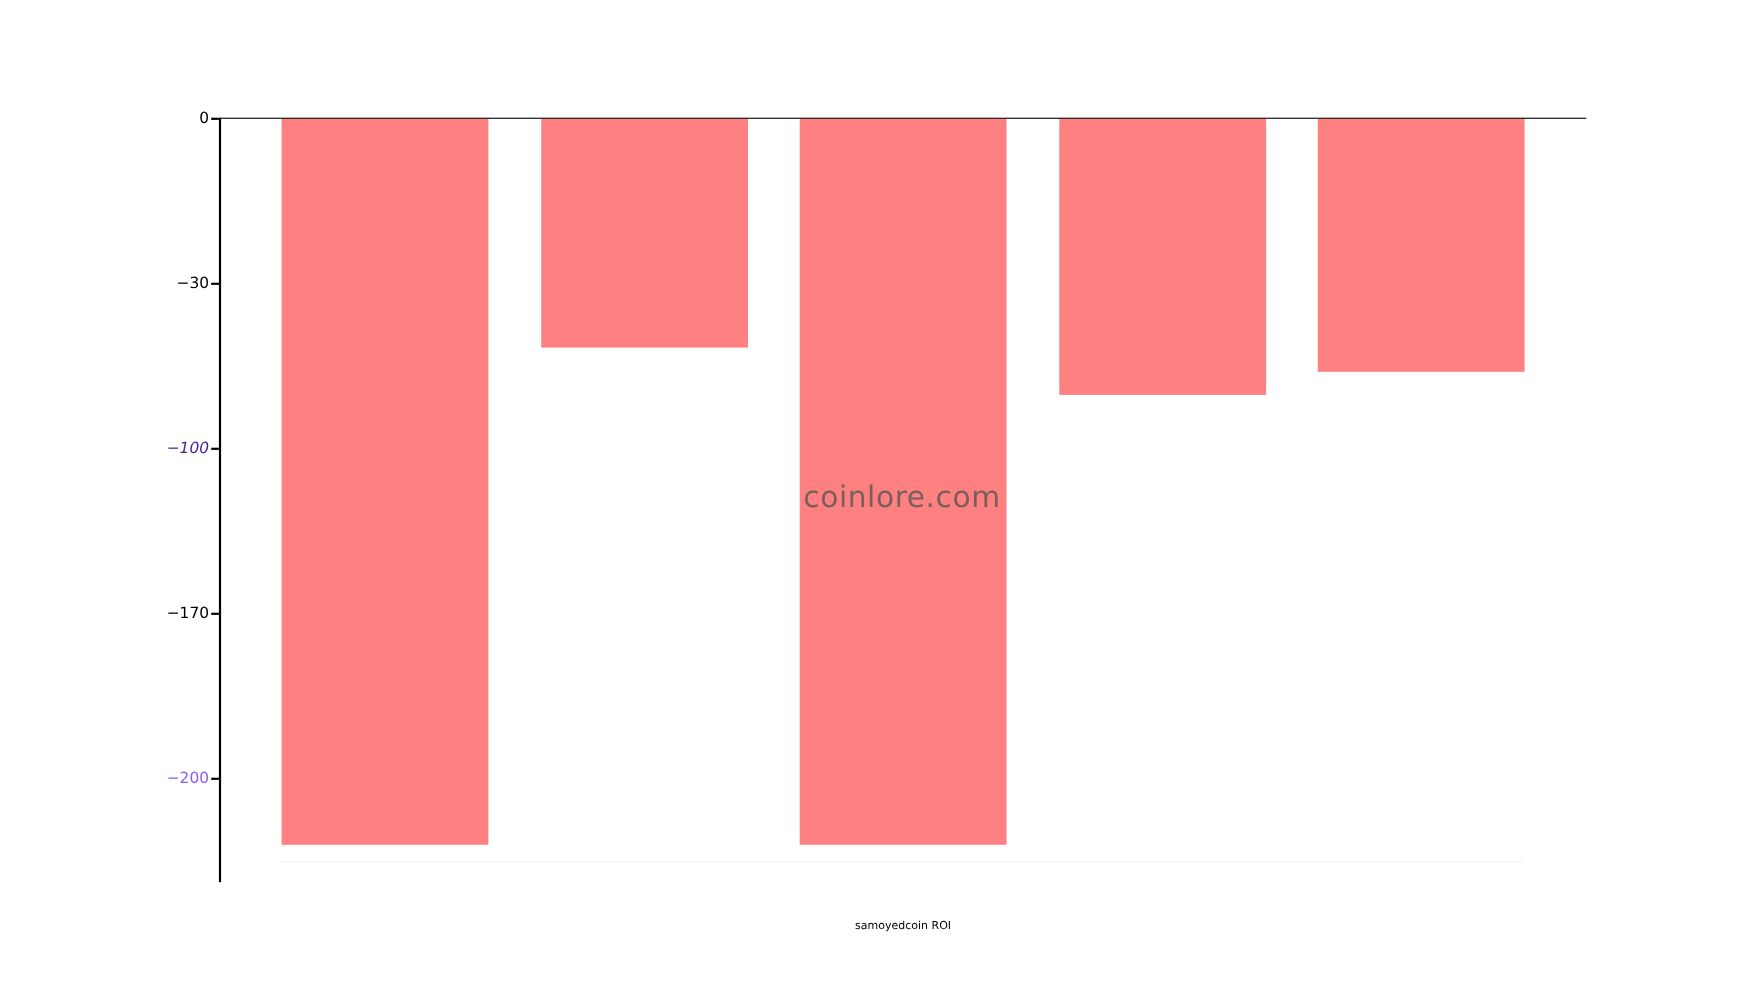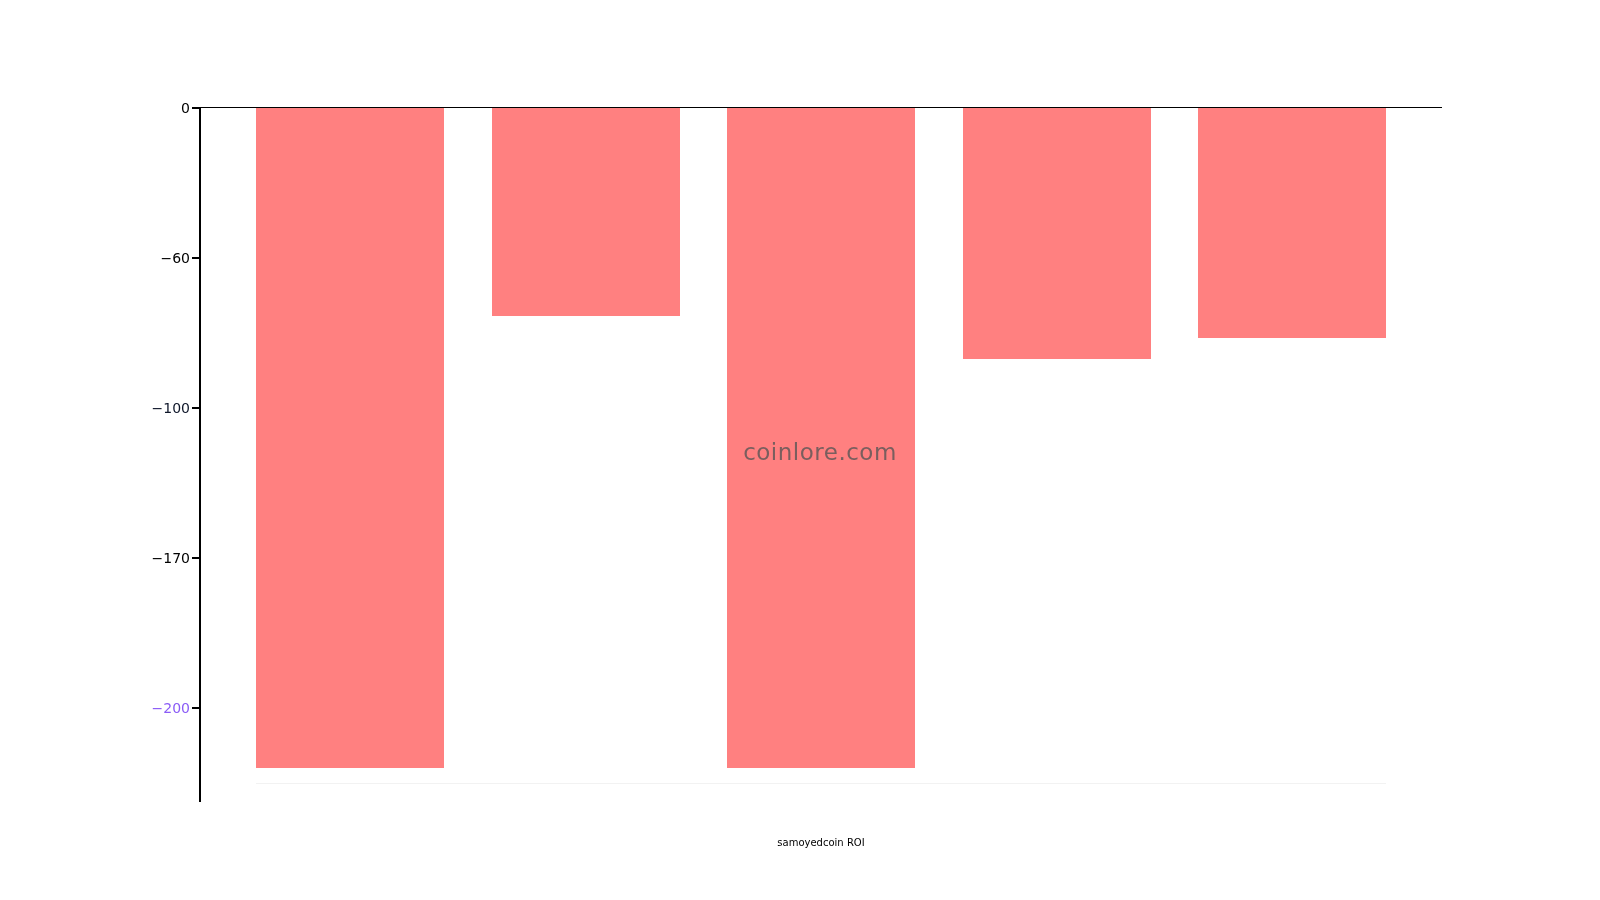--- a/index.html
+++ b/index.html
@@ -45,21 +45,21 @@
     text-align: right;
     font-size: 14px;
     line-height: 18px;
     z-index: 3;
   }
   #watermark {
     position: absolute;
     left: 820px;
     top: 452px;
     transform: translate(-50%, -50%);
-    font-size: 23px;
+    font-size: 27px;
     letter-spacing: 0.5px;
     opacity: 0.78;
     z-index: 4;
     white-space: nowrap;
     text-align: right;
   }
   #xlabel {
     position: absolute;
     left: 821px;
     top: 842px;
@@ -88,23 +88,23 @@
       <div class="bar" style="left: 727px; top: 108px; width: 188px; height: 660px; background: rgb(255, 128, 128);"></div>
       <div class="bar" style="left: 962.5px; top: 108px; width: 188px; height: 251px; background: rgb(255, 128, 128);"></div>
       <div class="bar" style="left: 1198px; top: 108px; width: 188px; height: 230px; background: rgb(255, 128, 128);"></div>
     </div>
   <div id="zero-line" style="left: 200px; top: 107px; width: 1242px; background: rgb(0, 0, 0);"></div>
   <div id="y-spine" style="left: 199px; top: 107px; height: 695px; background: rgb(0, 0, 0);"></div>
   <div id="yticks-layer">
       <div class="ytick-mark" style="left: 192px; top: 107px; background: rgb(0, 0, 0);"></div>
       <div class="ytick-label" style="left: 100px; top: 99px; color: rgb(0, 0, 0);">0</div>
       <div class="ytick-mark" style="left: 192px; top: 257px; background: rgb(0, 0, 0);"></div>
-      <div class="ytick-label" style="left: 100px; top: 249px; color: rgb(0, 0, 0);">−60</div>
+      <div class="ytick-label" style="left: 100px; top: 249px; color: rgb(0, 0, 0);">−30</div>
       <div class="ytick-mark" style="left: 192px; top: 407px; background: rgb(0, 0, 0);"></div>
-      <div class="ytick-label" style="left: 100px; top: 399px; color: #0f172a;">−100</div>
+      <div class="ytick-label" style="left: 100px; top: 399px; color: #4c1d95; font-style: italic;">−100</div>
       <div class="ytick-mark" style="left: 192px; top: 557px; background: rgb(0, 0, 0);"></div>
       <div class="ytick-label" style="left: 100px; top: 549px; color: rgb(0, 0, 0);">−170</div>
       <div class="ytick-mark" style="left: 192px; top: 707px; background: rgb(0, 0, 0);"></div>
       <div class="ytick-label" style="left: 100px; top: 699px; color: #8b5cf6;">−200</div>
     </div>
   <div id="faint-line"></div>
   <div id="watermark" style="color: rgb(85, 85, 85);">coinlore.com</div>
   <div id="xlabel" style="color: rgb(0, 0, 0);">samoyedcoin ROI</div>
 </div>
 

